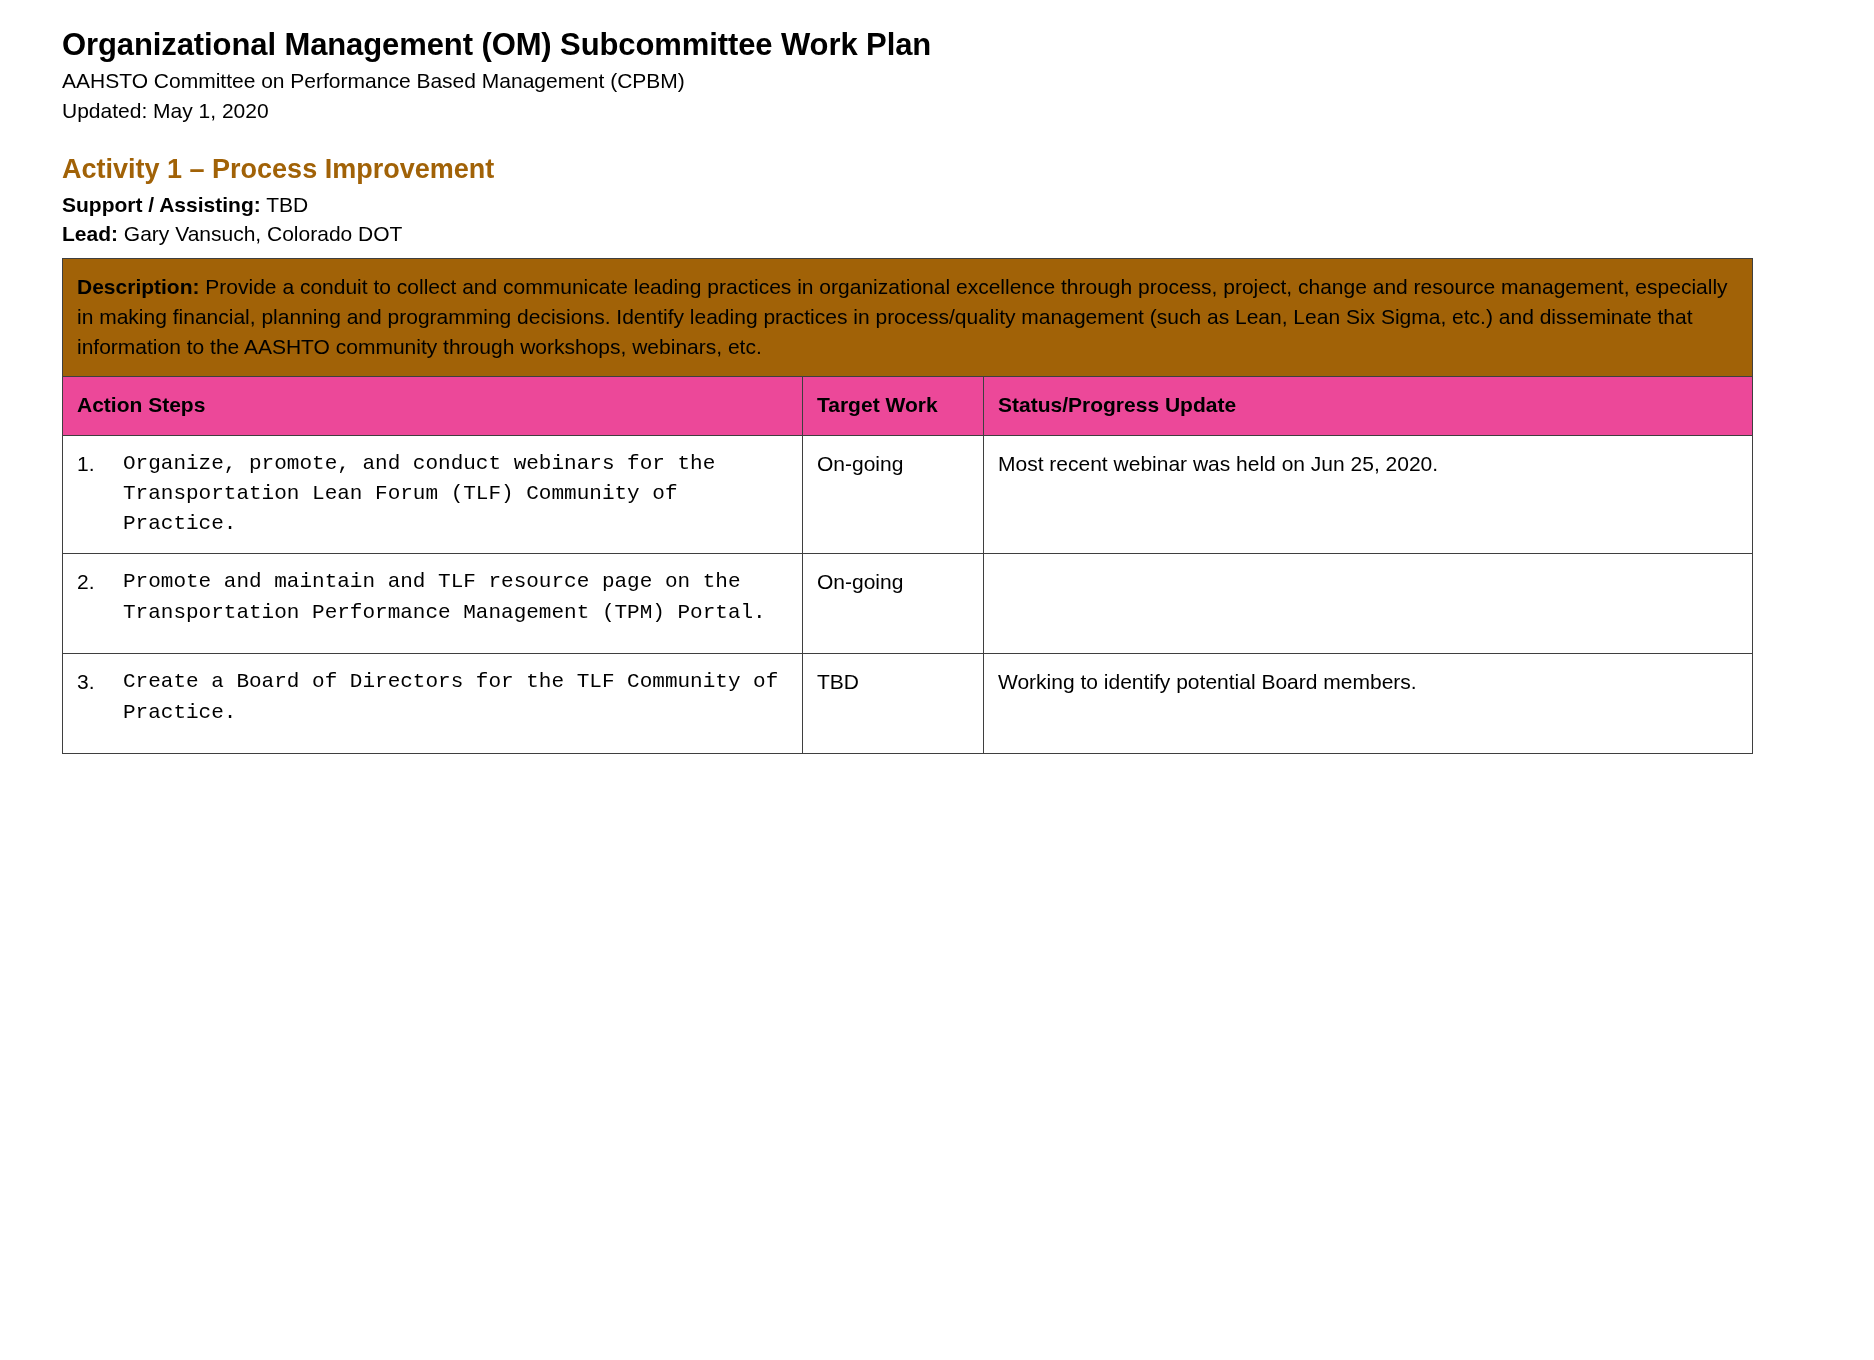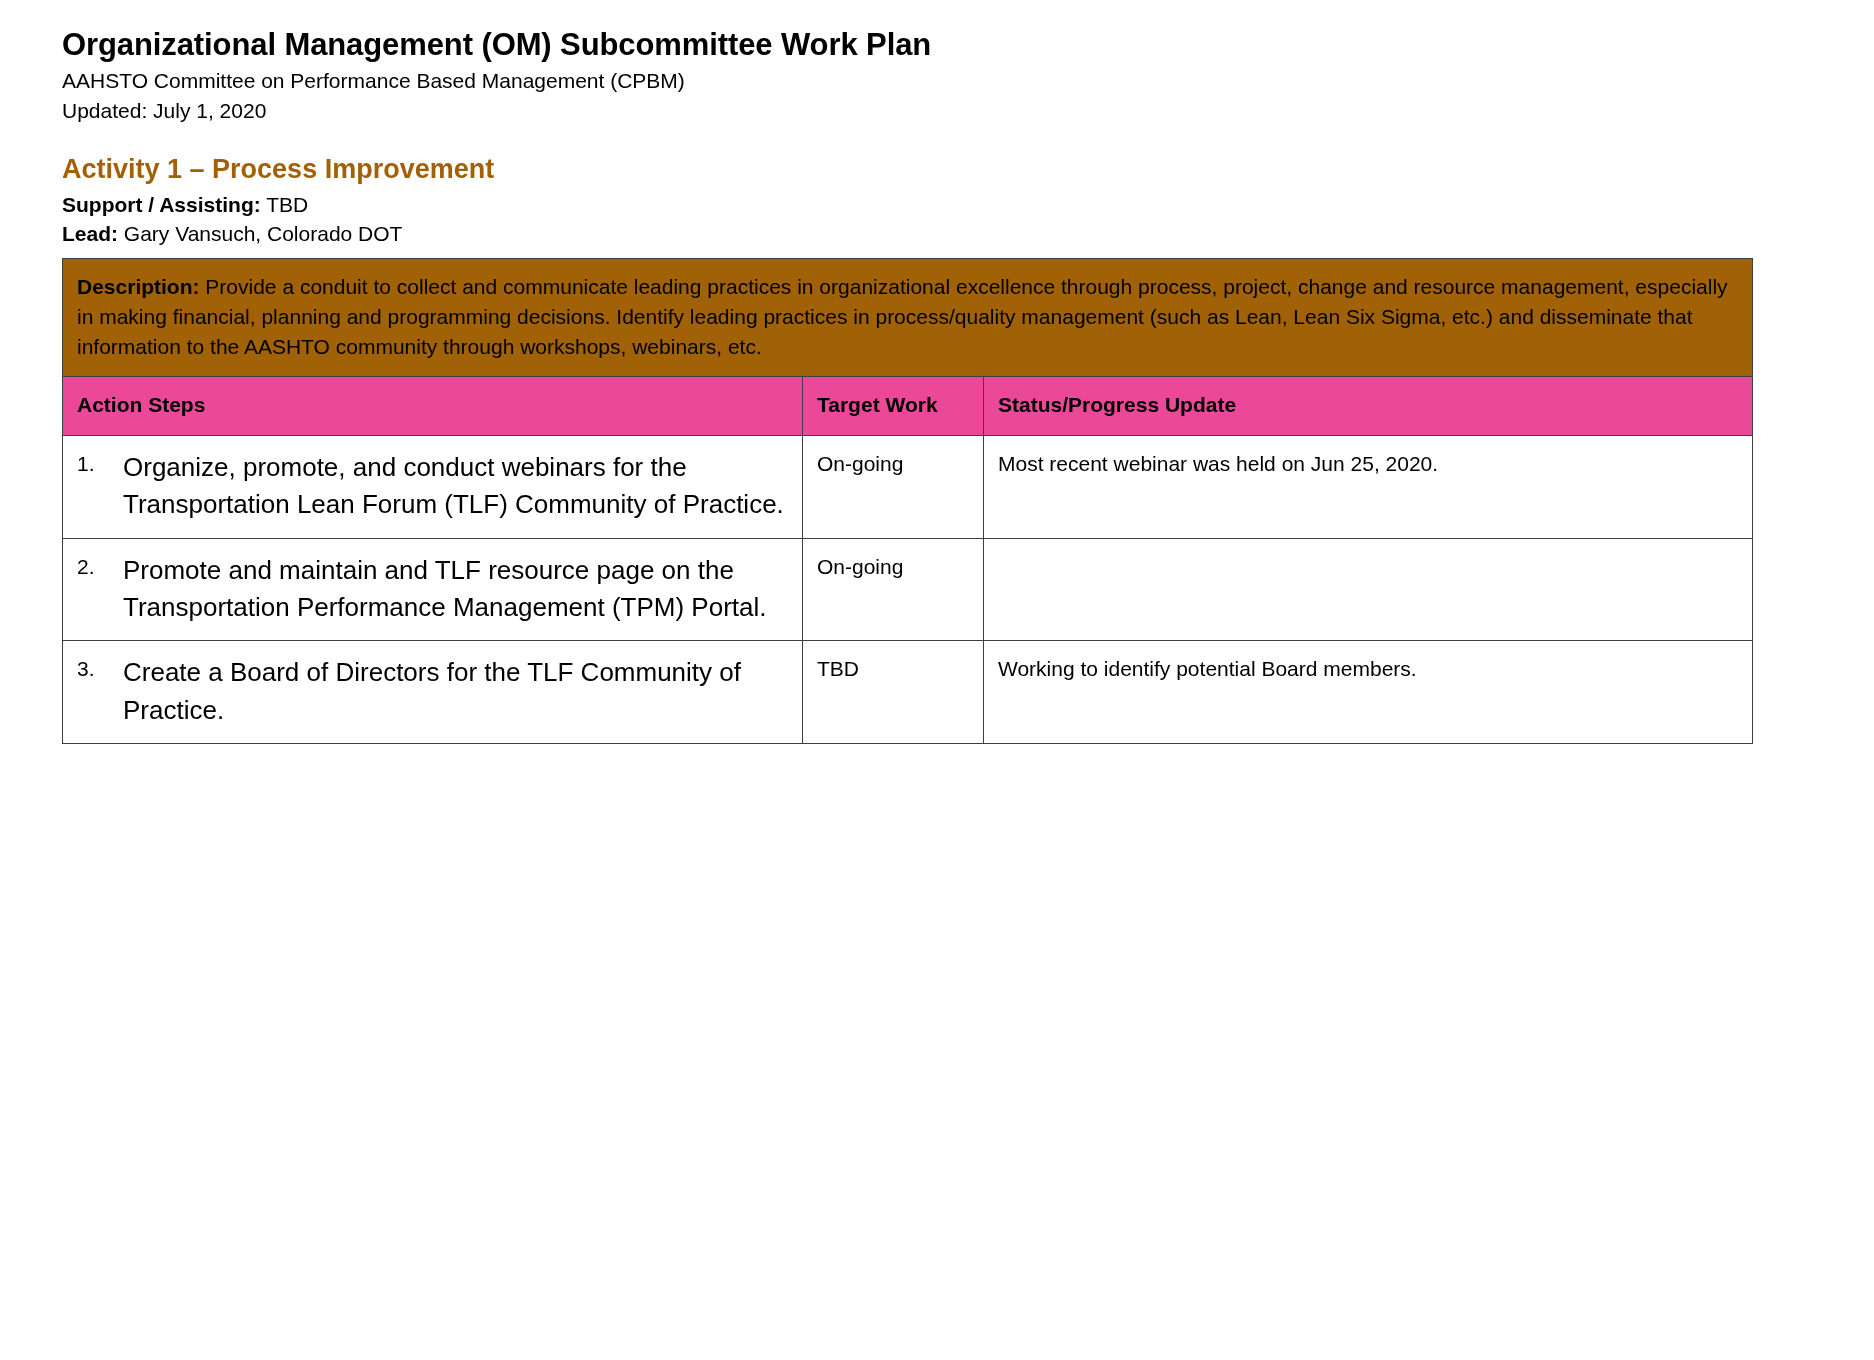--- a/index.html
+++ b/index.html
@@ -90,33 +90,34 @@
     display: flex;
     align-items: flex-start;
   }
   .step-num {
     width: 46px;
     flex: 0 0 46px;
     font-size: 21px;
   }
   .step-text {
     flex: 1 1 auto;
-    font-size: 26px;
+    font-size: 21px;
+    font-family: Liberation Mono, monospace;
   }
   .cell-pad-1 { padding-left: 19px; }
   .empty-cell { }
 </style>
 </head>
 <body>
 
 <div class="page">
 
   <h1 class="doc-title">Organizational Management (OM) Subcommittee Work Plan</h1>
   <p class="doc-subtitle">AAHSTO Committee on Performance Based Management (CPBM)</p>
-  <p class="doc-updated">Updated: July 1, 2020</p>
+  <p class="doc-updated">Updated: May 1, 2020</p>
 
   <div class="spacer-block"></div>
 
   <h2 class="activity-heading">Activity 1 – Process Improvement</h2>
 
   <p class="meta-line">
     <span class="lbl">Support / Assisting:</span><span> TBD</span>
   </p>
   <p class="meta-line">
     <span class="lbl">Lead:</span><span> Gary Vansuch, Colorado DOT</span>

